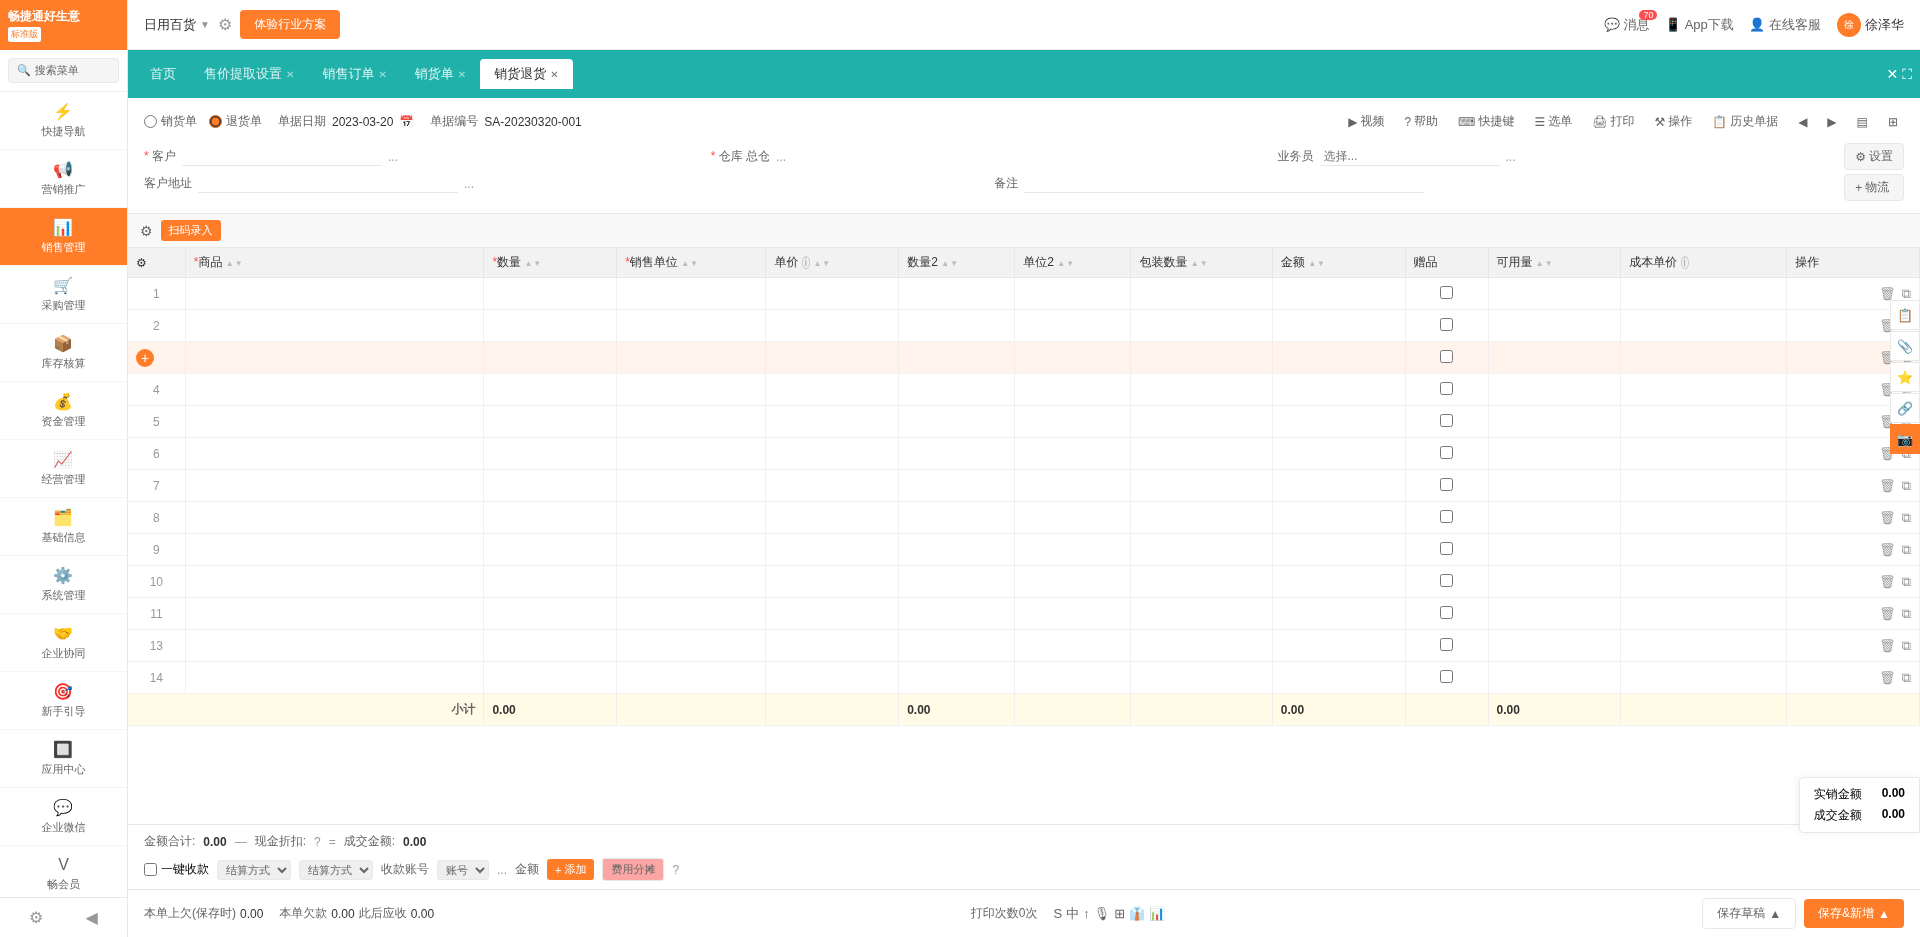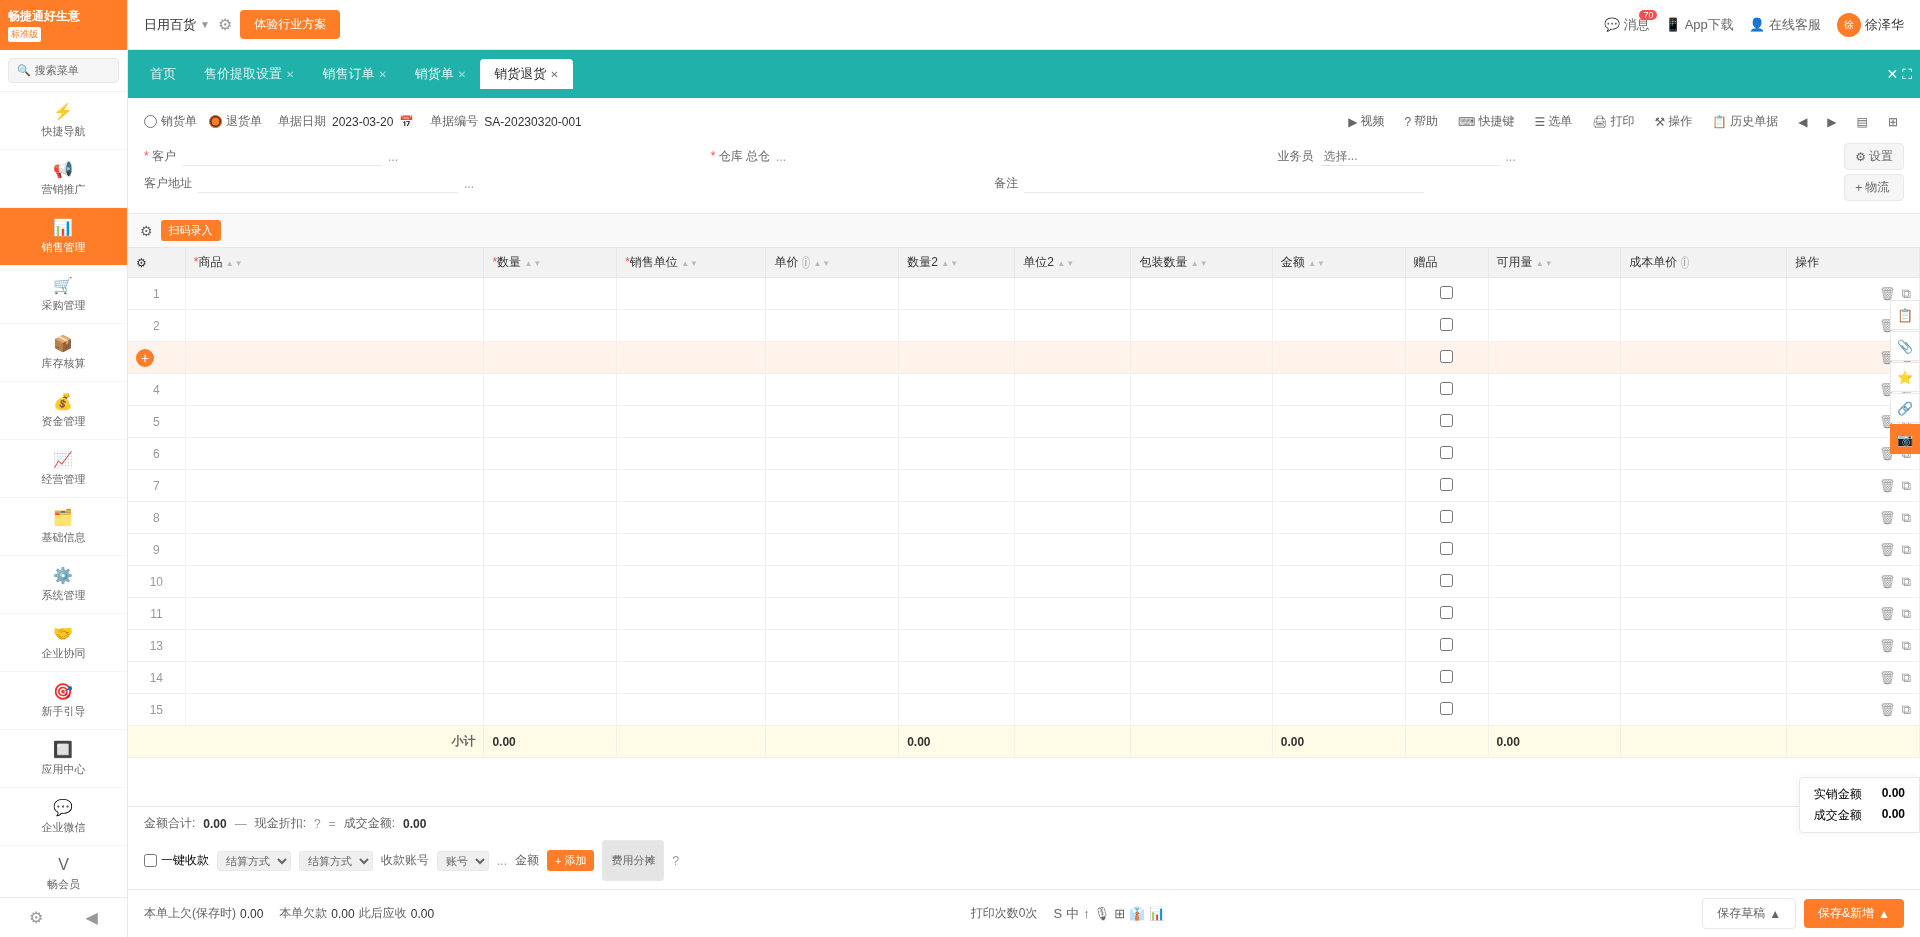--- a/index.html
+++ b/index.html
@@ -91,21 +91,21 @@
     .footer-calc { display: flex; align-items: center; gap: 8px; margin-bottom: 8px; font-size: 12px; color: #333; }
     .footer-calc-label { color: #666; }
     .footer-calc-value { color: #333; font-weight: bold; }
     .minus-icon { color: #999; }
     .equal-icon { color: #999; }
     .question-icon { color: #999; cursor: pointer; }
     .footer-payments { display: flex; align-items: center; gap: 8px; font-size: 12px; }
     .footer-checkbox { display: flex; align-items: center; gap: 4px; cursor: pointer; }
     .footer-select { border: 1px solid #e8e8e8; border-radius: 3px; padding: 2px 4px; font-size: 11px; color: #666; }
     .add-btn { background: #ff7c28; color: #fff; border: none; border-radius: 3px; padding: 3px 8px; font-size: 11px; cursor: pointer; display: flex; align-items: center; gap: 3px; }
-    .fee-btn { background: #e5e5e5; border: 1px solid #e8e8e8; border-radius: 3px; padding: 12px 8px; font-size: 11px; cursor: pointer; color: #666; }
+    .fee-btn { background: #fca5a5; border: 1px solid #e8e8e8; border-radius: 3px; padding: 3px 8px; font-size: 11px; cursor: pointer; color: #666; }
 
     
     .bottom-bar { background: #fff; padding: 8px 16px; border-top: 1px solid #e8e8e8; display: flex; align-items: center; justify-content: space-between; flex-shrink: 0; }
     .bottom-stats { display: flex; gap: 16px; font-size: 12px; color: #666; }
     .bottom-stats-item { display: flex; align-items: center; gap: 4px; }
     .bottom-stats-value { color: #333; }
     .bottom-print { font-size: 12px; color: #666; }
     .bottom-actions { display: flex; gap: 8px; align-items: center; }
     .save-draft-btn { background: #fff; border: 1px solid #e8e8e8; border-radius: 4px; padding: 6px 14px; font-size: 12px; cursor: pointer; color: #666; display: flex; align-items: center; gap: 4px; }
     .save-new-btn { background: #ff7c28; color: #fff; border: none; border-radius: 4px; padding: 6px 14px; font-size: 12px; cursor: pointer; display: flex; align-items: center; gap: 4px; }
@@ -694,40 +694,20 @@
       <td class="checkbox-cell"><input type="checkbox" style=""></td>
       <td></td>
       <td></td>
       <td>
         <div class="action-cell">
           <span class="action-icon">🗑</span>
           <span class="action-icon">⧉</span>
         </div>
       </td>
     </tr>
-              <tr>
-      <td class="row-num">15</td>
-      <td></td>
-      <td></td>
-      <td></td>
-      <td></td>
-      <td></td>
-      <td></td>
-      <td></td>
-      <td></td>
-      <td class="checkbox-cell"><input type="checkbox" style=""></td>
-      <td></td>
-      <td></td>
-      <td>
-        <div class="action-cell">
-          <span class="action-icon">🗑</span>
-          <span class="action-icon">⧉</span>
-        </div>
-      </td>
-    </tr>
               <tr class="summary-row">
     <td colspan="2" style="text-align:right;color:#666;padding-right:8px;">小计</td>
     <td>0.00</td>
     <td></td>
     <td></td>
     <td>0.00</td>
     <td></td>
     <td></td>
     <td>0.00</td>
     <td></td>

